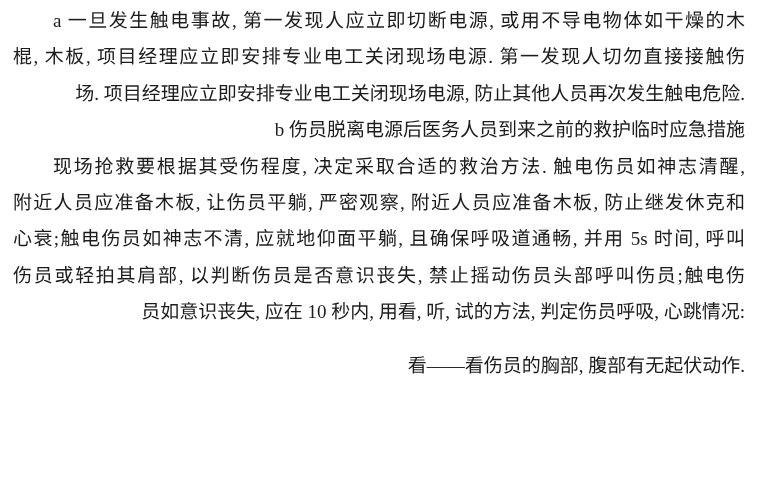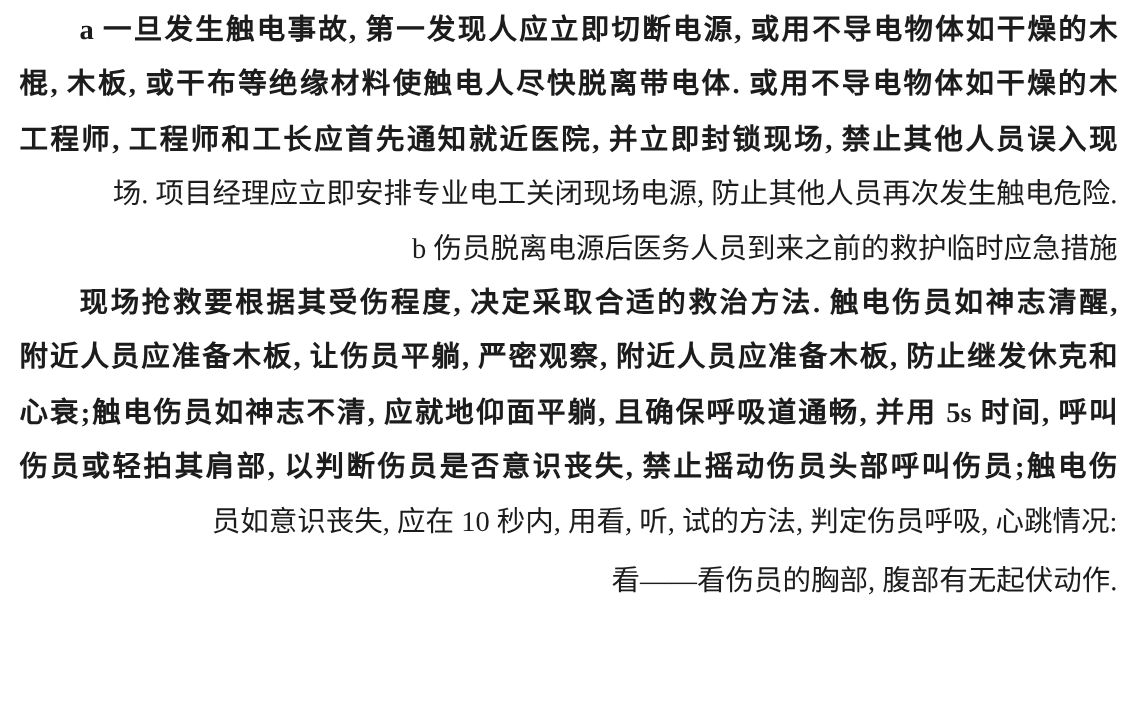--- a/index.html
+++ b/index.html
@@ -26,35 +26,33 @@
     line-height: 36.4px;
     white-space: nowrap;
     overflow: hidden;
     text-align: right;
   }
   
   .line.j {
     text-align: justify;
     text-align-last: justify;
     text-justify: inter-character;
-    font-weight: bold;
   }
   
   .line.indent { padding-left: 40px; }
   
-  .line.indent2 { padding-left: 48px; margin-top: 3px; }
+  .line.indent2 { padding-left: 48px; margin-top: 17px; }
 </style>
 </head>
 <body>
 
 <div class="page">
   <div>
     <div class="line indent j">a 一旦发生触电事故, 第一发现人应立即切断电源, 或用不导电物体如干燥的木</div>
-    <div class="line j">棍, 木板, 或干布等绝缘材料使触电人尽快脱离带电体. 或用不导电物体如干燥的木</div>
-    <div class="line j">工程师, 工程师和工长应首先通知就近医院, 并立即封锁现场, 禁止其他人员误入现</div>
+    <div class="line j">棍, 木板, 项目经理应立即安排专业电工关闭现场电源. 第一发现人切勿直接接触伤</div>
     <div class="line">场. 项目经理应立即安排专业电工关闭现场电源, 防止其他人员再次发生触电危险.</div>
   </div>
   <div>
     <div class="line indent">b 伤员脱离电源后医务人员到来之前的救护临时应急措施</div>
   </div>
   <div>
     <div class="line indent j">现场抢救要根据其受伤程度, 决定采取合适的救治方法. 触电伤员如神志清醒,</div>
     <div class="line j">附近人员应准备木板, 让伤员平躺, 严密观察, 附近人员应准备木板, 防止继发休克和</div>
     <div class="line j">心衰;触电伤员如神志不清, 应就地仰面平躺, 且确保呼吸道通畅, 并用 5s 时间, 呼叫</div>
     <div class="line j">伤员或轻拍其肩部, 以判断伤员是否意识丧失, 禁止摇动伤员头部呼叫伤员;触电伤</div>

